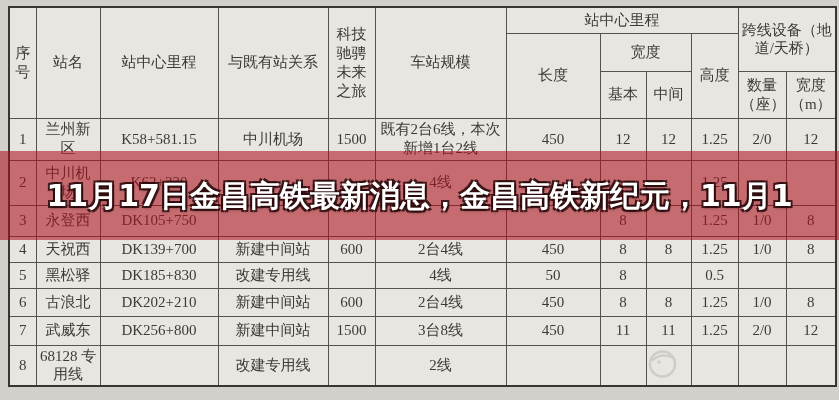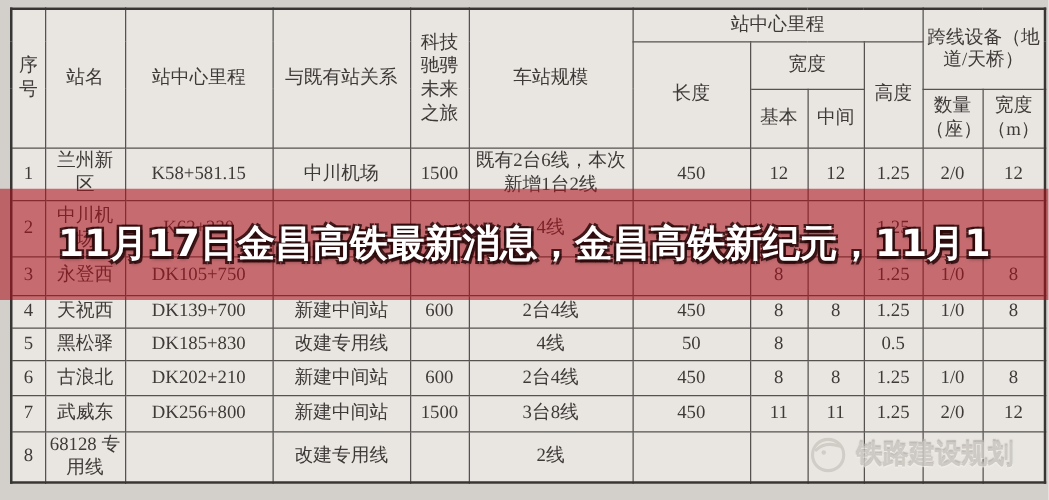--- a/index.html
+++ b/index.html
@@ -242,16 +242,15 @@
   <div class="banner">
     <div class="bline">11月17日金昌高铁最新消息，金昌高铁新纪元，11月1</div>
   </div>
 
   <div class="watermark">
     <svg width="33" height="33" viewBox="0 0 33 33">
       <circle cx="16.5" cy="17" r="12.5" fill="none" stroke="#ccc8c2" stroke-width="2.5"></circle>
       <path d="M7 13 q7 -7 19 -3" fill="none" stroke="#ccc8c2" stroke-width="2.5" stroke-linecap="round"></path>
       <circle cx="13" cy="15" r="1.8" fill="#ccc8c2"></circle>
     </svg>
-    <span class="wm-text">铁路建设规划</span>
   </div>
 
 </div>
 
 </body></html>

